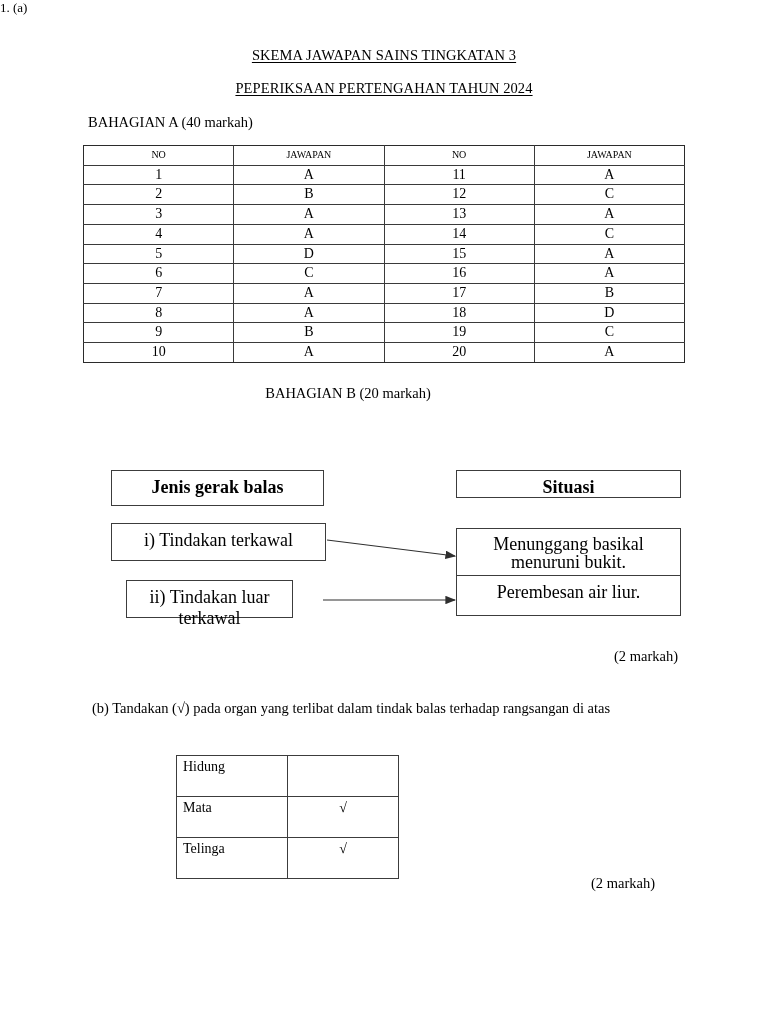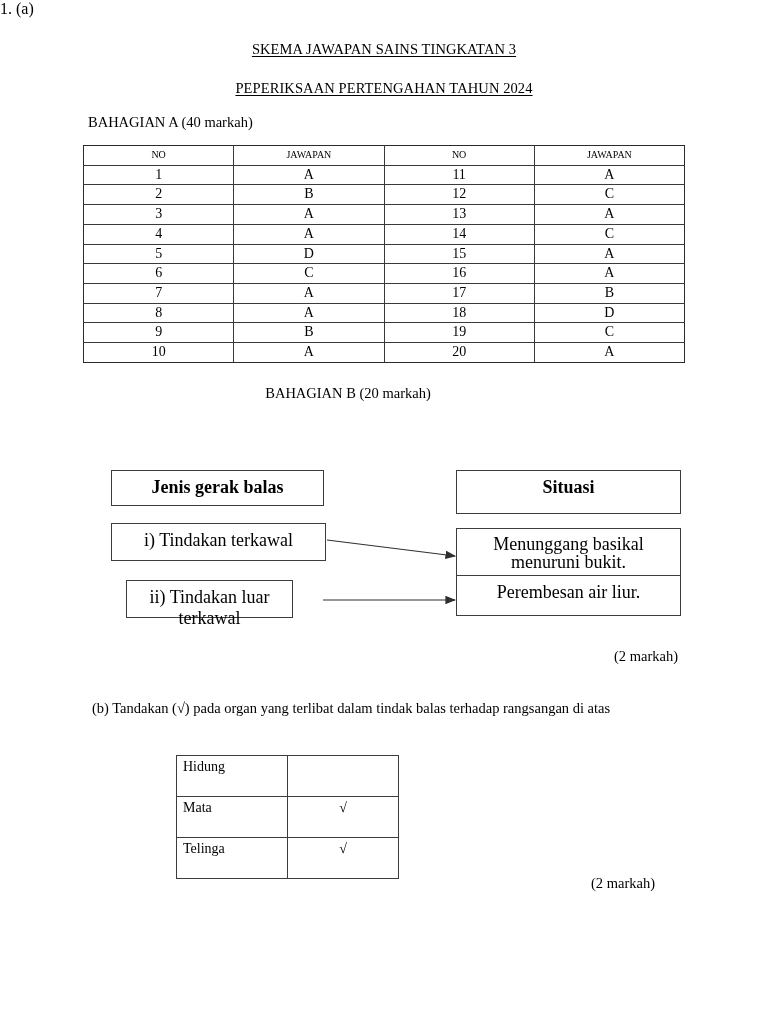--- a/index.html
+++ b/index.html
@@ -29,32 +29,32 @@
     left: 0;
     width: 768px;
     text-align: center;
     font-size: 14.5px;
     letter-spacing: 0.1px;
   }
   .doc-title span {
     text-decoration: underline;
     text-underline-offset: 2px;
   }
-  #title-1 { top: 41px; }
+  #title-1 { top: 47px; }
   #title-2 { top: 80px; }
 
   .section-label {
     position: absolute;
     font-size: 14.5px;
   }
   #bahagian-a { left: 88px; top: 114px; }
   #bahagian-b {
     left: 0; width: 696px; text-align: center; top: 385px;
   }
-  #q1a { left: 90px; top: 418px; font-size: 16px; }
+  #q1a { left: 90px; top: 418px; font-size: 13px; }
 
   
   #answer-table {
     position: absolute;
     left: 83px;
     top: 145px;
     width: 602px;
     border-collapse: collapse;
     table-layout: fixed;
   }
@@ -88,21 +88,21 @@
     font-size: 18px;
     text-align: center;
     padding-top: 6px;
   }
   .fbox.bold { font-weight: bold; }
 
   #box-jenis    { left: 111px; top: 15px;  width: 213px; height: 36px; }
   #box-i        { left: 111px; top: 68px;  width: 215px; height: 38px; }
   #box-ii       { left: 126px; top: 125px; width: 167px; height: 38px; }
 
-  #box-situasi  { left: 456px; top: 15px;  width: 225px; height: 44px; }
+  #box-situasi  { left: 456px; top: 15px;  width: 225px; height: 28px; }
   #box-sit-1    { left: 456px; top: 73px;  width: 225px; height: 48px; line-height: 18px; }
   #box-sit-2    { left: 456px; top: 121px; width: 225px; height: 40px; border-top: none; }
 
   #arrow-svg {
     position: absolute;
     left: 0; top: 0;
     width: 768px; height: 185px;
     overflow: visible;
   }
 

